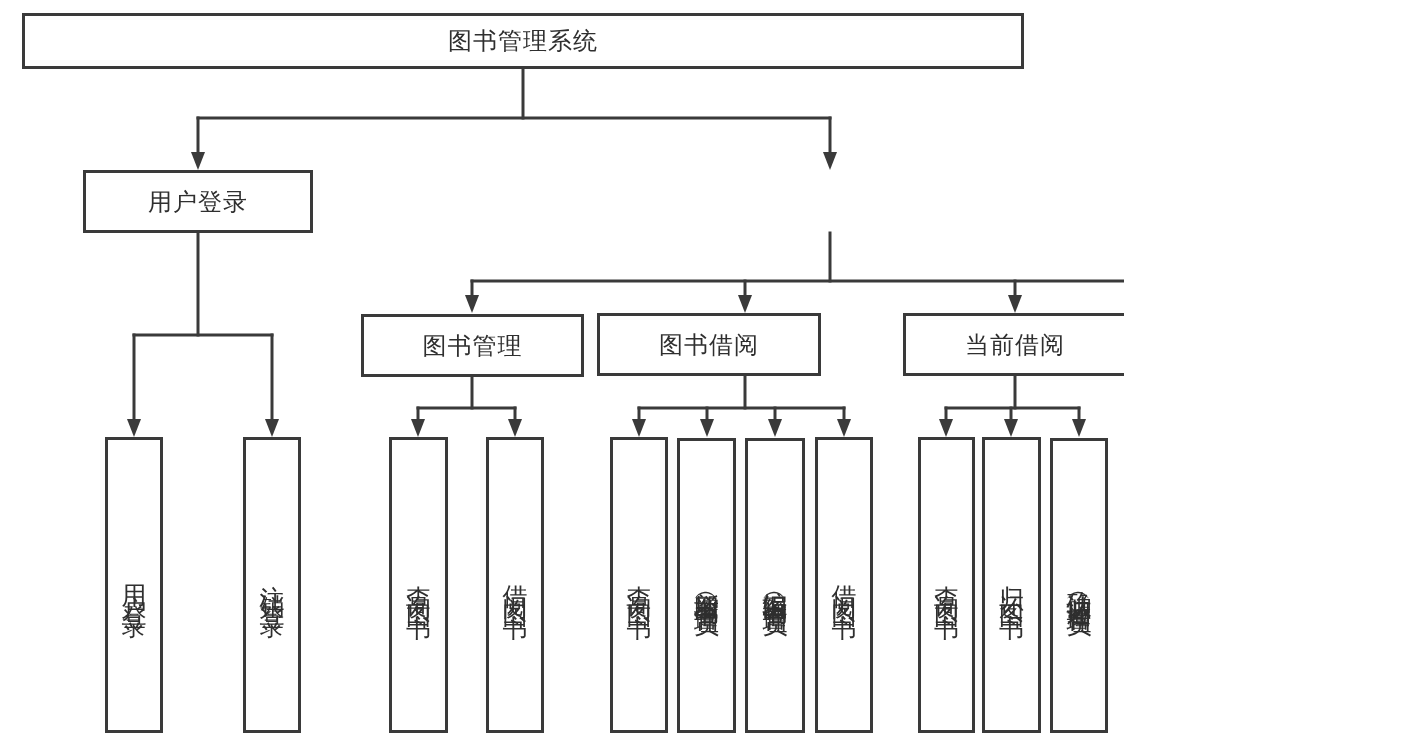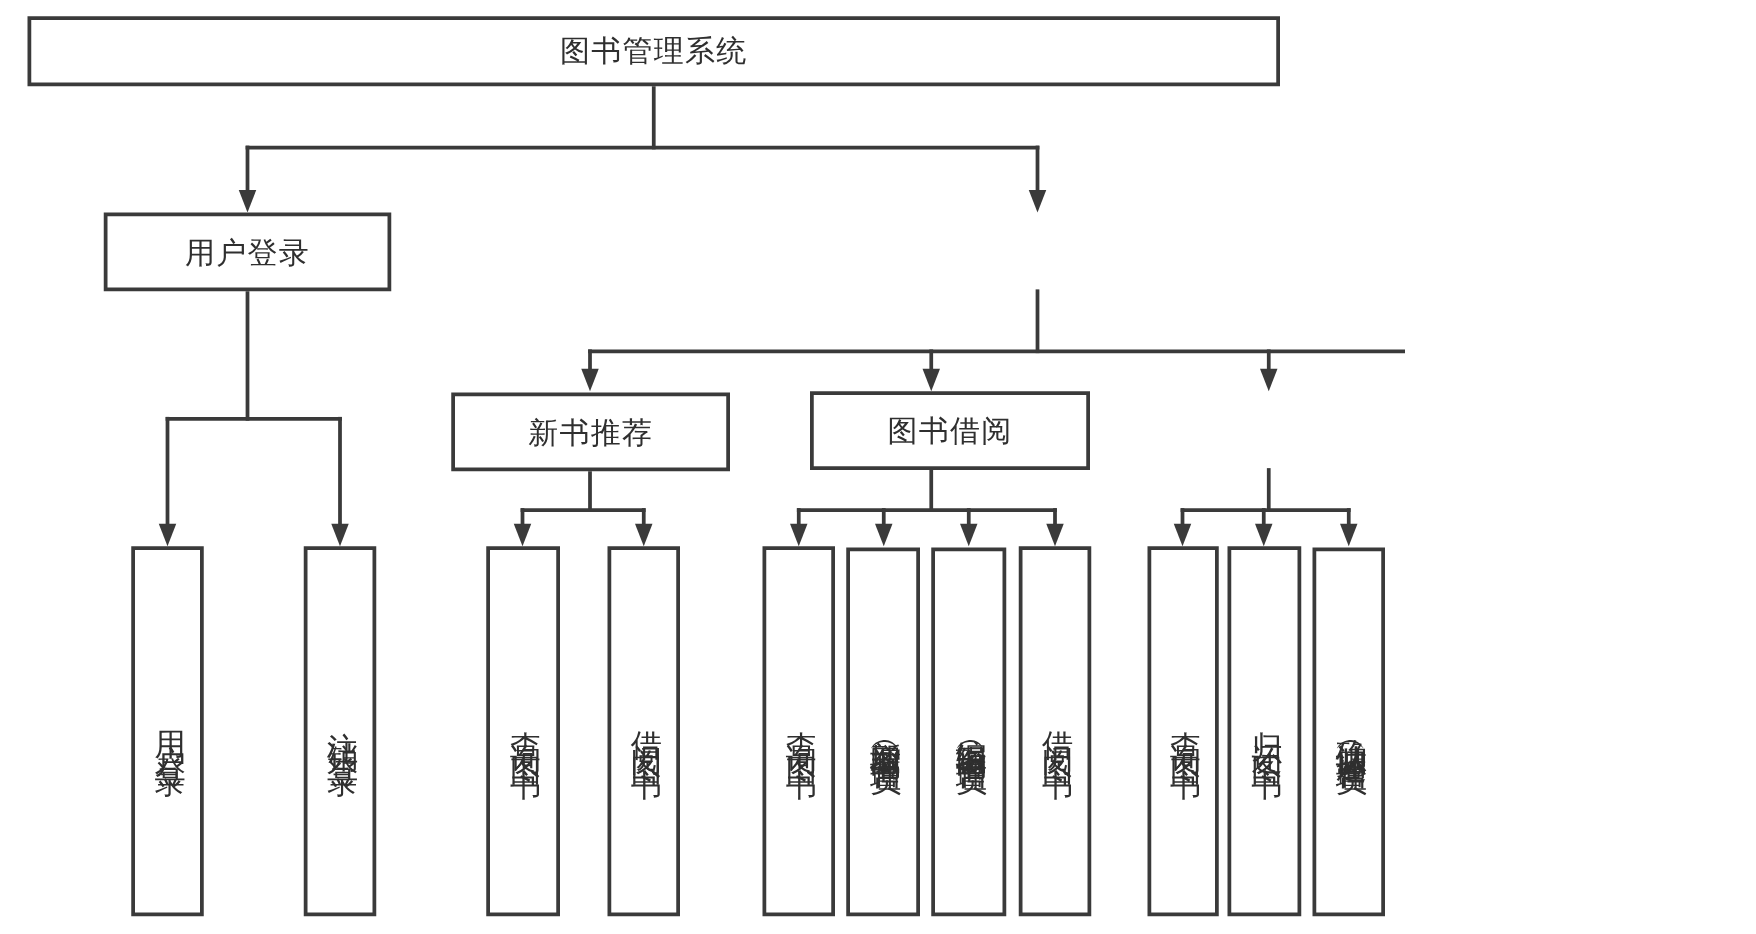--- a/index.html
+++ b/index.html
@@ -1,21 +1,21 @@
 <!DOCTYPE html>
 <html><head>
 <meta charset="utf-8">
 <style>
   html,body{margin:0;padding:0;background:#ffffff;}
   .canvas{
     position:relative;
     width:1124px;height:747px;
     background:#ffffff;
     overflow:hidden;
-    font-family:Liberation Mono, monospace;
+    font-family:Liberation Sans, sans-serif;
   }
   .connector-layer{
     position:absolute;left:0;top:0;width:1405px;height:747px;z-index:1;
   }
   .box{
     position:absolute;
     box-sizing:border-box;
     background:#ffffff;
     border:3px solid #3a3a3a;
     display:flex;align-items:center;justify-content:center;
@@ -98,24 +98,27 @@
 
   <div class="box" style="left:22px;top:13px;width:1002px;height:56px">
     <span class="hlabel">图书管理系统</span>
   </div>
 
   <div class="box" style="left:83px;top:170px;width:230px;height:63px">
     <span class="hlabel">用户登录</span>
   </div>
 
   <div class="box" style="left:361px;top:314px;width:223px;height:63px">
-    <span class="hlabel">新书推荐</span>
+    <span class="hlabel">图书管理</span>
   </div>
-  <div class="box" style="left:648px;top:313px;width:224px;height:63px">
+  <div class="box" style="left:597px;top:313px;width:224px;height:63px">
     <span class="hlabel">图书借阅</span>
+  </div>
+  <div class="box" style="left:903px;top:313px;width:224px;height:63px">
+    <span class="hlabel">当前借阅</span>
   </div>
 
   <div class="box" style="left:105px;top:437px;width:58px;height:296px">
     <span class="vlabel" style="letter-spacing: 10px;">用户登录</span>
   </div>
   <div class="box" style="left:243px;top:437px;width:58px;height:296px">
     <span class="vlabel" style="letter-spacing: 10px;">注销登录</span>
   </div>
 
   <div class="box" style="left:389px;top:437px;width:59px;height:296px">

